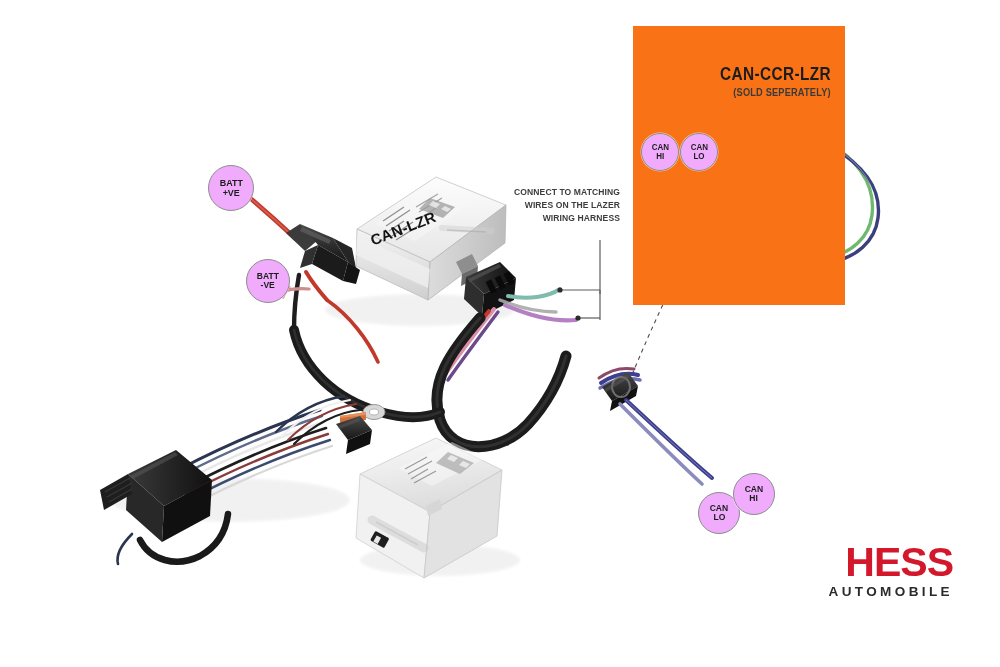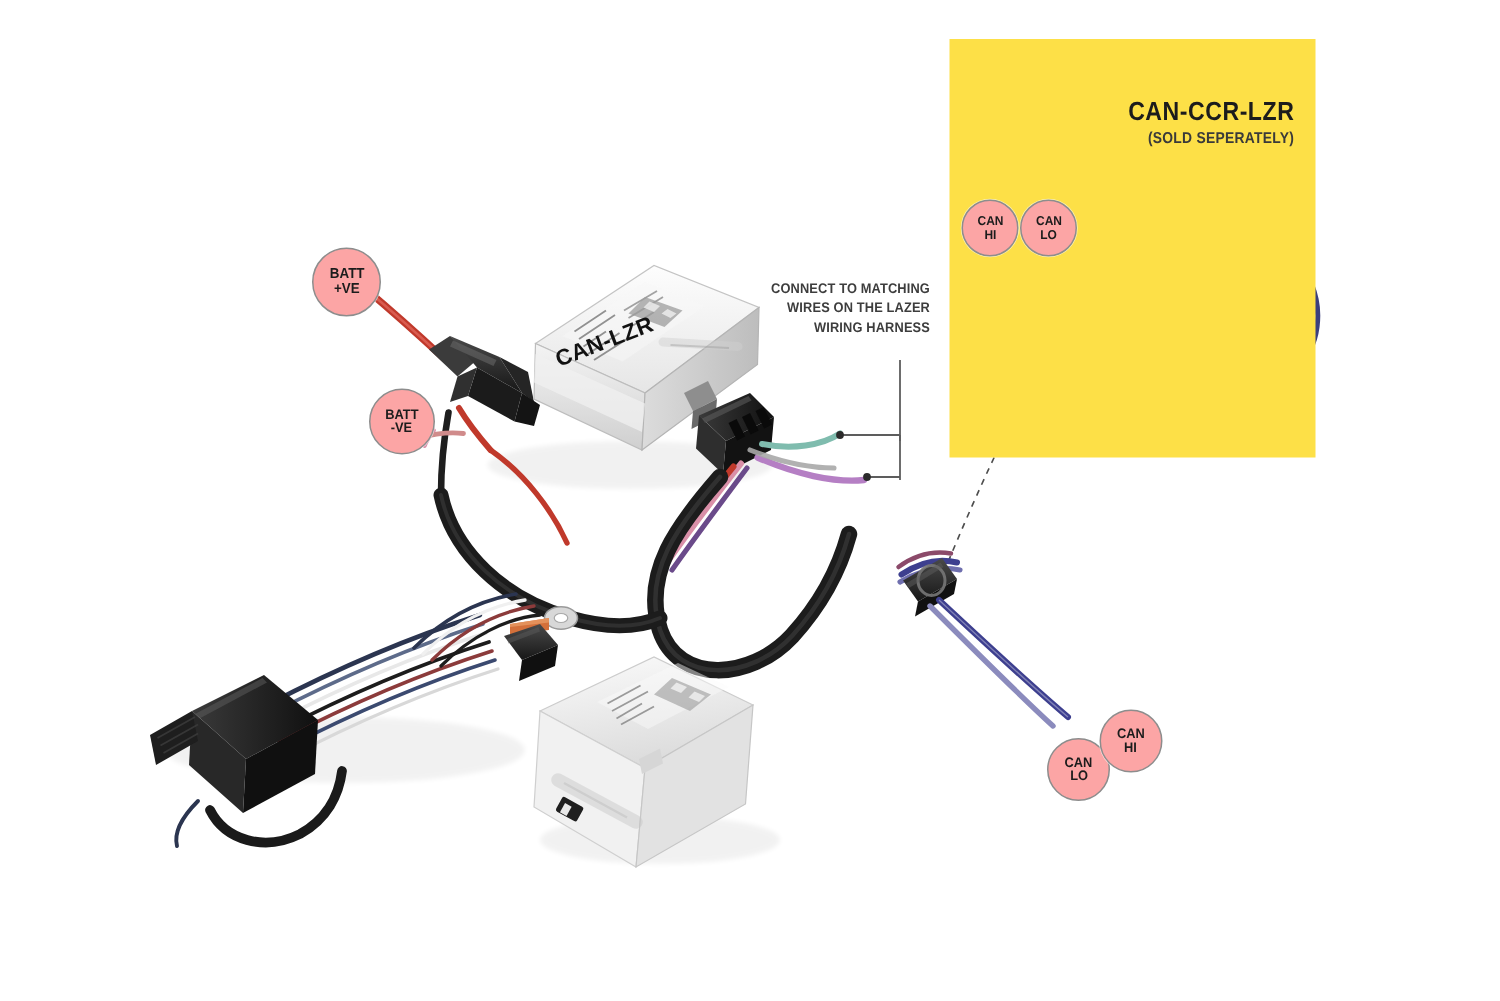--- a/index.html
+++ b/index.html
@@ -32,42 +32,42 @@
     font-family:"Liberation Sans", sans-serif;
   }
   .hess-sub{
     font-size:13.5px;font-weight:700;letter-spacing:3.4px;
     color:#2b2b2b;text-align:right;margin-top:2px;
     font-family:"Liberation Sans", sans-serif;
   }
 
   
   .inset{
-    position:absolute;left:633px;top:26px;width:244px;height:279px;
-    background:#fde047;
+    position:absolute;left:633px;top:26px;width:212px;height:279px;
+    background:#f97316;
   }
   .inset-title{
     position:absolute;right:14px;top:38px;
     font-size:17.5px;font-weight:700;color:#1c1c1c;
     letter-spacing:0.4px;white-space:nowrap;
     transform:scaleX(0.88);transform-origin:right center;
     font-family:"Liberation Sans", sans-serif;
   }
   .inset-sub{
     position:absolute;right:14px;top:60px;
     font-size:10.5px;font-weight:700;color:#3a3a3a;
     letter-spacing:0.2px;white-space:nowrap;
     transform:scaleX(0.88);transform-origin:right center;
     font-family:"Liberation Sans", sans-serif;
   }
 
   
   .bubble{
     position:absolute;border-radius:50%;
-    background:#fca5a5;border:1.4px solid #8d8d8d;
+    background:#f0abfc;border:1.4px solid #8d8d8d;
     display:flex;flex-direction:column;align-items:center;justify-content:center;
     color:#1c1c1c;font-weight:700;line-height:1.02;
     font-family:"Liberation Sans", sans-serif;
     box-shadow:0 0 0 0.5px rgba(255,255,255,.6);
   }
   .bubble span{display:block;text-align:center;transform:scaleX(0.93);}
 
   
   .instruction{
     position:absolute;left:498px;top:186px;width:122px;
@@ -411,14 +411,18 @@
   </div>
 
   <div class="instruction">
     <div>CONNECT TO MATCHING</div>
     <div>WIRES ON THE LAZER</div>
     <div>WIRING HARNESS</div>
   </div>
 
   <div class="canlzr-label">CAN-LZR</div>
 
+  <div class="hess-logo">
+    <div class="hess-word">HESS</div>
+    <div class="hess-sub">AUTOMOBILE</div>
+  </div>
 
 </div>
 
 </body></html>

